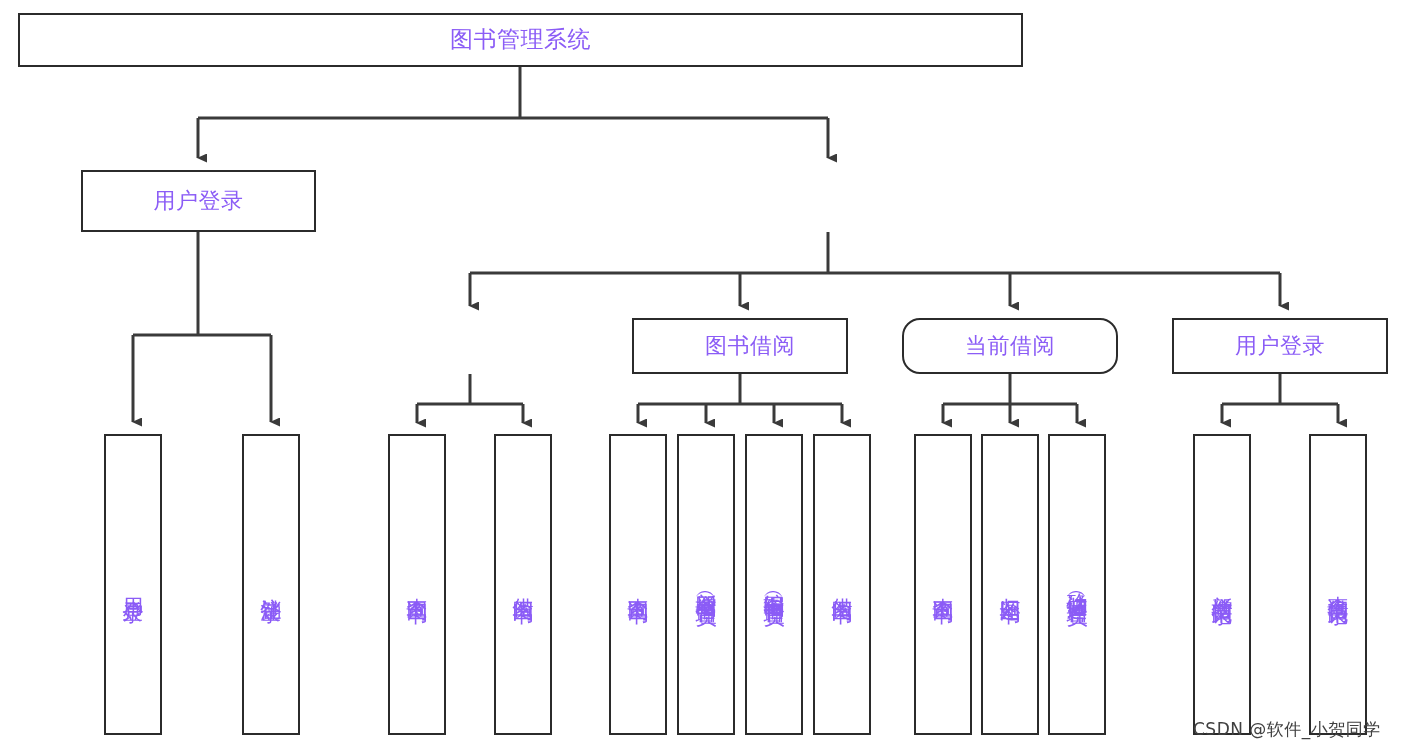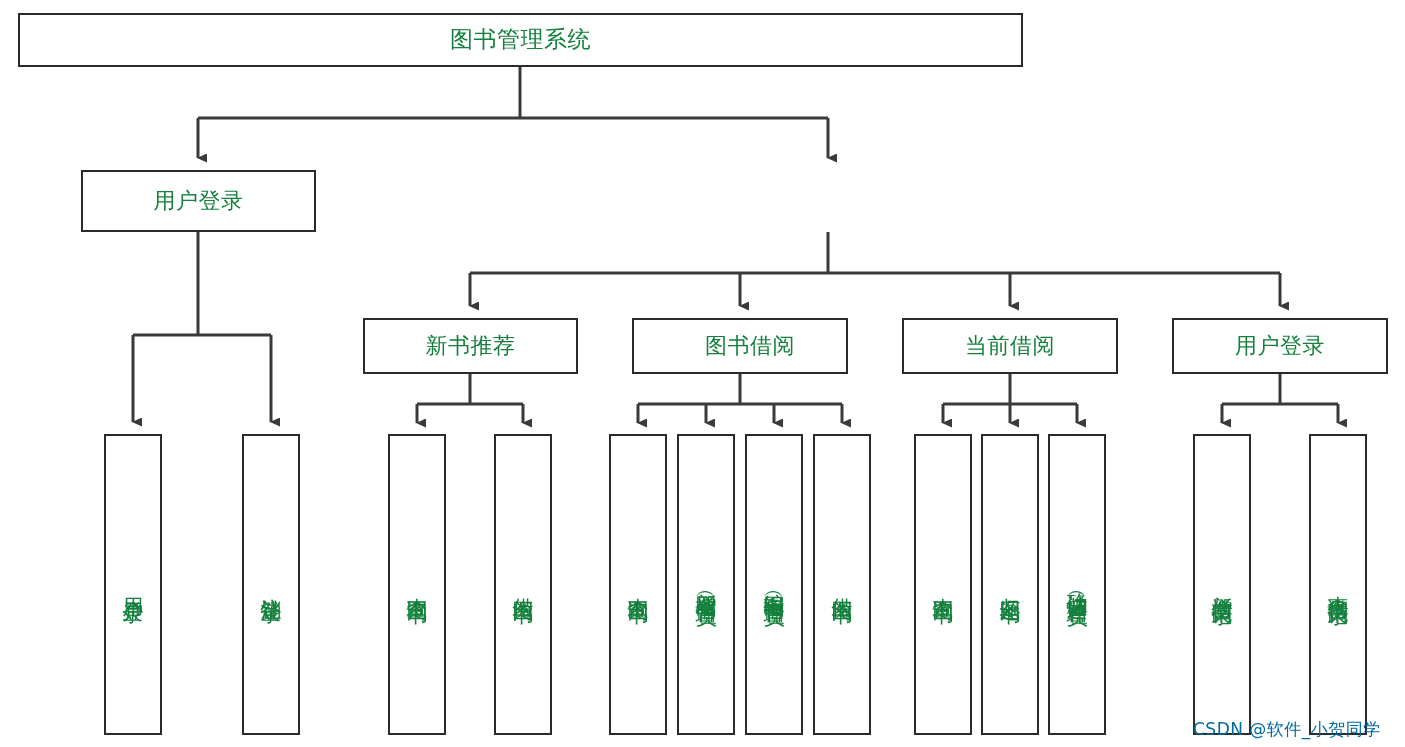--- a/index.html
+++ b/index.html
@@ -35,21 +35,21 @@
     align-items: center;
     justify-content: center;
     color: #1a1a1a;
   }
   .node-label {
     font-size: 22px;
     line-height: 1.18;
     letter-spacing: 0.5px;
     white-space: nowrap;
     text-align: center;
-    color: #15803d;
+    color: #8b5cf6;
   }
   .node.vertical .node-label {
     writing-mode: vertical-rl;
     text-orientation: upright;
     font-size: 21px;
     letter-spacing: 2px;
     line-height: 1.05;
     white-space: normal;
     max-height: 286px;
   }
@@ -58,21 +58,21 @@
   }
   .node.level2 .node-label,
   .node.level3 .node-label {
     font-size: 22px;
   }
   #watermark {
     position: absolute;
     left: 1193px;
     top: 718px;
     font-size: 17px;
-    color: #0369a1;
+    color: #404040;
     white-space: nowrap;
     letter-spacing: 0.5px;
     font-family: "DejaVu Sans", "Liberation Sans", sans-serif;
   }
 </style>
 </head>
 <body>
 
 <div id="diagram-root">
 
@@ -130,29 +130,26 @@
 
   <div class="node root" style="left:18px; top:13px; width:1005px; height:54px;">
     <span class="node-label">图书管理系统</span>
   </div>
 
   <div class="node level2" style="left:81px; top:170px; width:235px; height:62px;">
     <span class="node-label">用户登录</span>
   </div>
 
 
-  <div class="node level3" style="left:363px; top:318px; width:215px; height:56px;">
-    <span class="node-label">新书推荐</span>
-  </div>
 
   <div class="node level3" style="left:632px; top:318px; width:216px; height:56px;padding-left:20px;">
     <span class="node-label">图书借阅</span>
   </div>
 
-  <div class="node level3" style="left:902px; top:318px; width:216px; height:56px;">
+  <div class="node level3" style="left:902px; top:318px; width:216px; height:56px;border-radius:18px;">
     <span class="node-label">当前借阅</span>
   </div>
 
   <div class="node level3" style="left:1172px; top:318px; width:216px; height:56px;">
     <span class="node-label">用户登录</span>
   </div>
 
   <div class="node vertical" style="left:104px; top:434px; width:58px; height:301px;">
     <span class="node-label">用户登录</span>
   </div>

